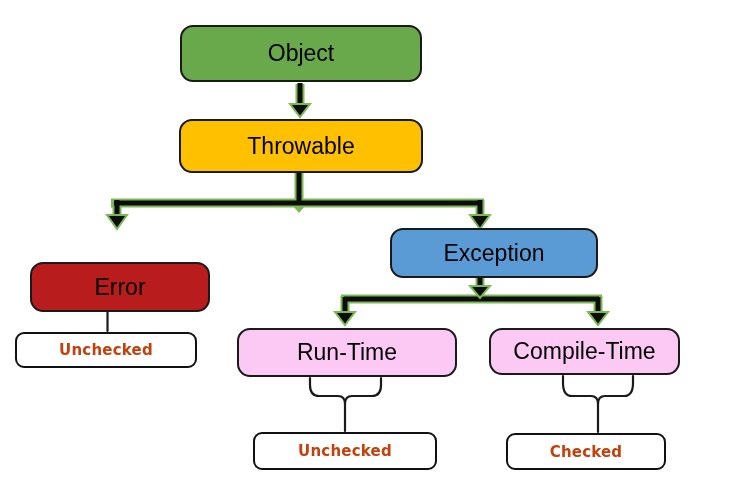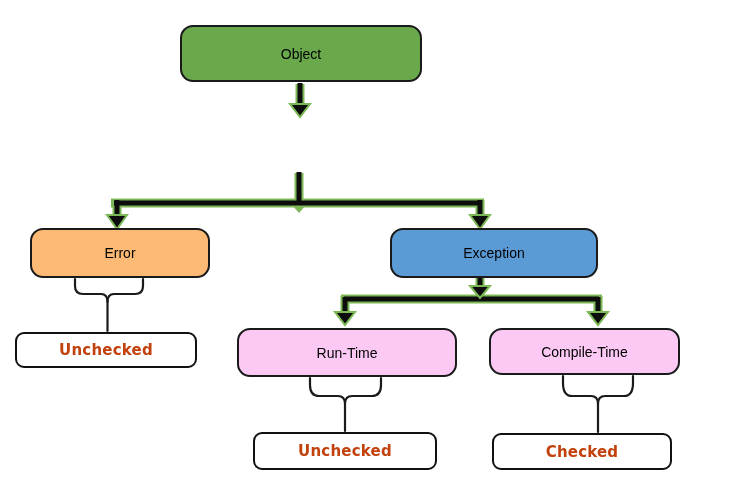--- a/index.html
+++ b/index.html
@@ -10,21 +10,21 @@
     font-family:"Liberation Sans", sans-serif;
     overflow:hidden;
   }
   .edges{position:absolute;left:0;top:0;width:729px;height:491px;}
   .node{
     position:absolute;
     box-sizing:border-box;
     border:2.5px solid #1a1a1a;
     border-radius:13px;
     display:flex;align-items:center;justify-content:center;
-    font-size:14px;color:#000000;
+    font-size:23px;color:#000000;
     z-index:2;
   }
   .leaf{
     position:absolute;
     box-sizing:border-box;
     border:2.5px solid #111111;
     border-radius:9px;
     background:#ffffff;
     display:flex;align-items:center;justify-content:center;
     font-family:"DejaVu Sans", sans-serif;
@@ -33,21 +33,21 @@
     z-index:2;
   }
   #n-object      {left:180px;top:25px; width:242px;height:57px;}
   #n-throwable   {left:179px;top:119px;width:244px;height:54px;}
   #n-error       {left:30px; top:228px;width:180px;height:50px;}
   #n-exception   {left:390px;top:228px;width:208px;height:50px;}
   #n-runtime     {left:237px;top:328px;width:220px;height:49px;}
   #n-compiletime {left:489px;top:328px;width:191px;height:47px;}
   #n-error-leaf      {left:15px; top:332px;width:182px;height:36px;}
   #n-runtime-leaf    {left:253px;top:432px;width:184px;height:38px;}
-  #n-compiletime-leaf{left:492px;top:433px;width:180px;height:37px;}
+  #n-compiletime-leaf{left:506px;top:433px;width:160px;height:37px;}
 </style>
 </head>
 <body>
 
 <div class="canvas">
 
   <svg class="edges" viewBox="0 0 729 491" xmlns="http://www.w3.org/2000/svg">
 
     <g stroke="#7cb956" stroke-width="9" fill="none">
       <path d="M300,84 L300,104"></path>
@@ -91,22 +91,25 @@
       <path d="M381,378 V385 Q381,396 372,396 H352 Q345,396 345,404"></path>
       <path d="M563,376 V383 Q563,396 572,396 H591 Q598,396 598,404 V432"></path>
       <path d="M633,376 V383 Q633,396 624,396 H605 Q598,396 598,404"></path>
     </g>
   </svg>
 
   <div class="node" id="n-object" style="background: rgb(106, 168, 76);">
     <span>Object</span>
   </div>
 
+  <div class="node" id="n-throwable" style="background: rgb(255, 192, 0);">
+    <span>Throwable</span>
+  </div>
 
-  <div class="node" id="n-error" style="background: #fdba74;">
+  <div class="node" id="n-error" style="background: #b91c1c; margin-top: 34px;">
     <span>Error</span>
   </div>
 
   <div class="node" id="n-exception" style="background: rgb(91, 155, 213);">
     <span>Exception</span>
   </div>
 
   <div class="node" id="n-runtime" style="background: rgb(251, 201, 244);">
     <span>Run-Time</span>
   </div>

